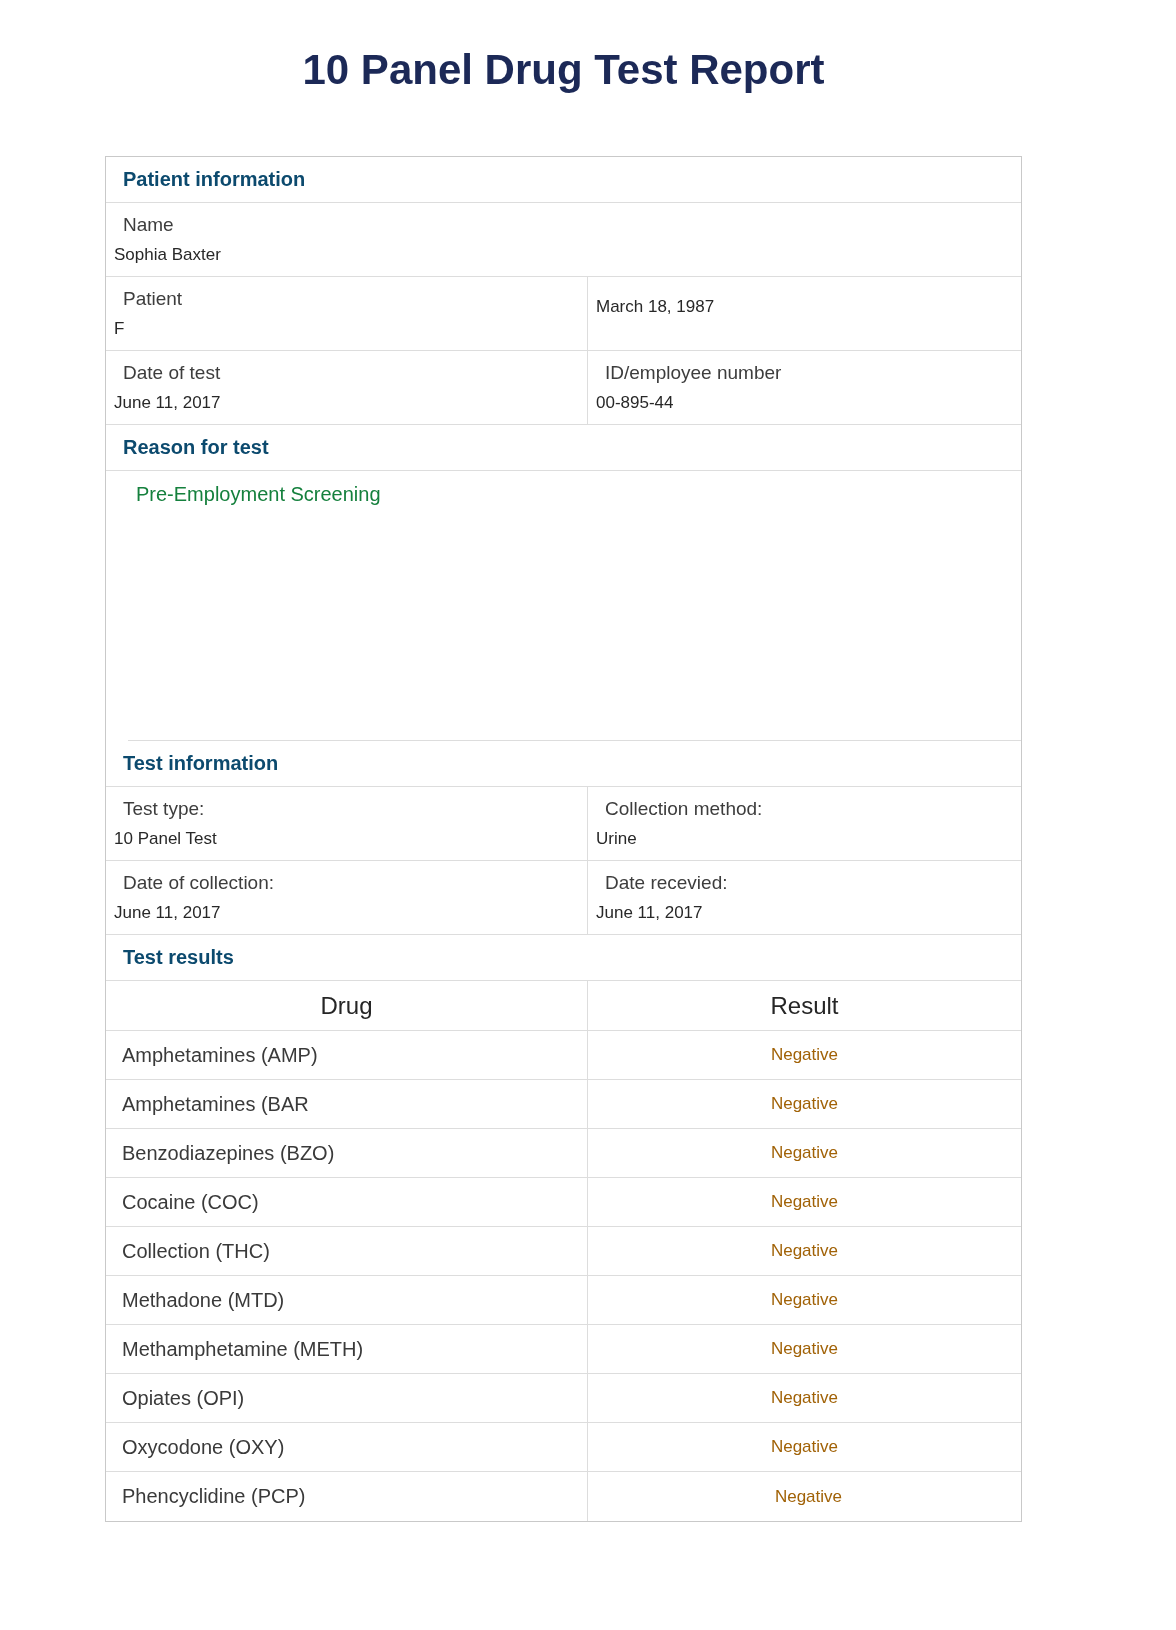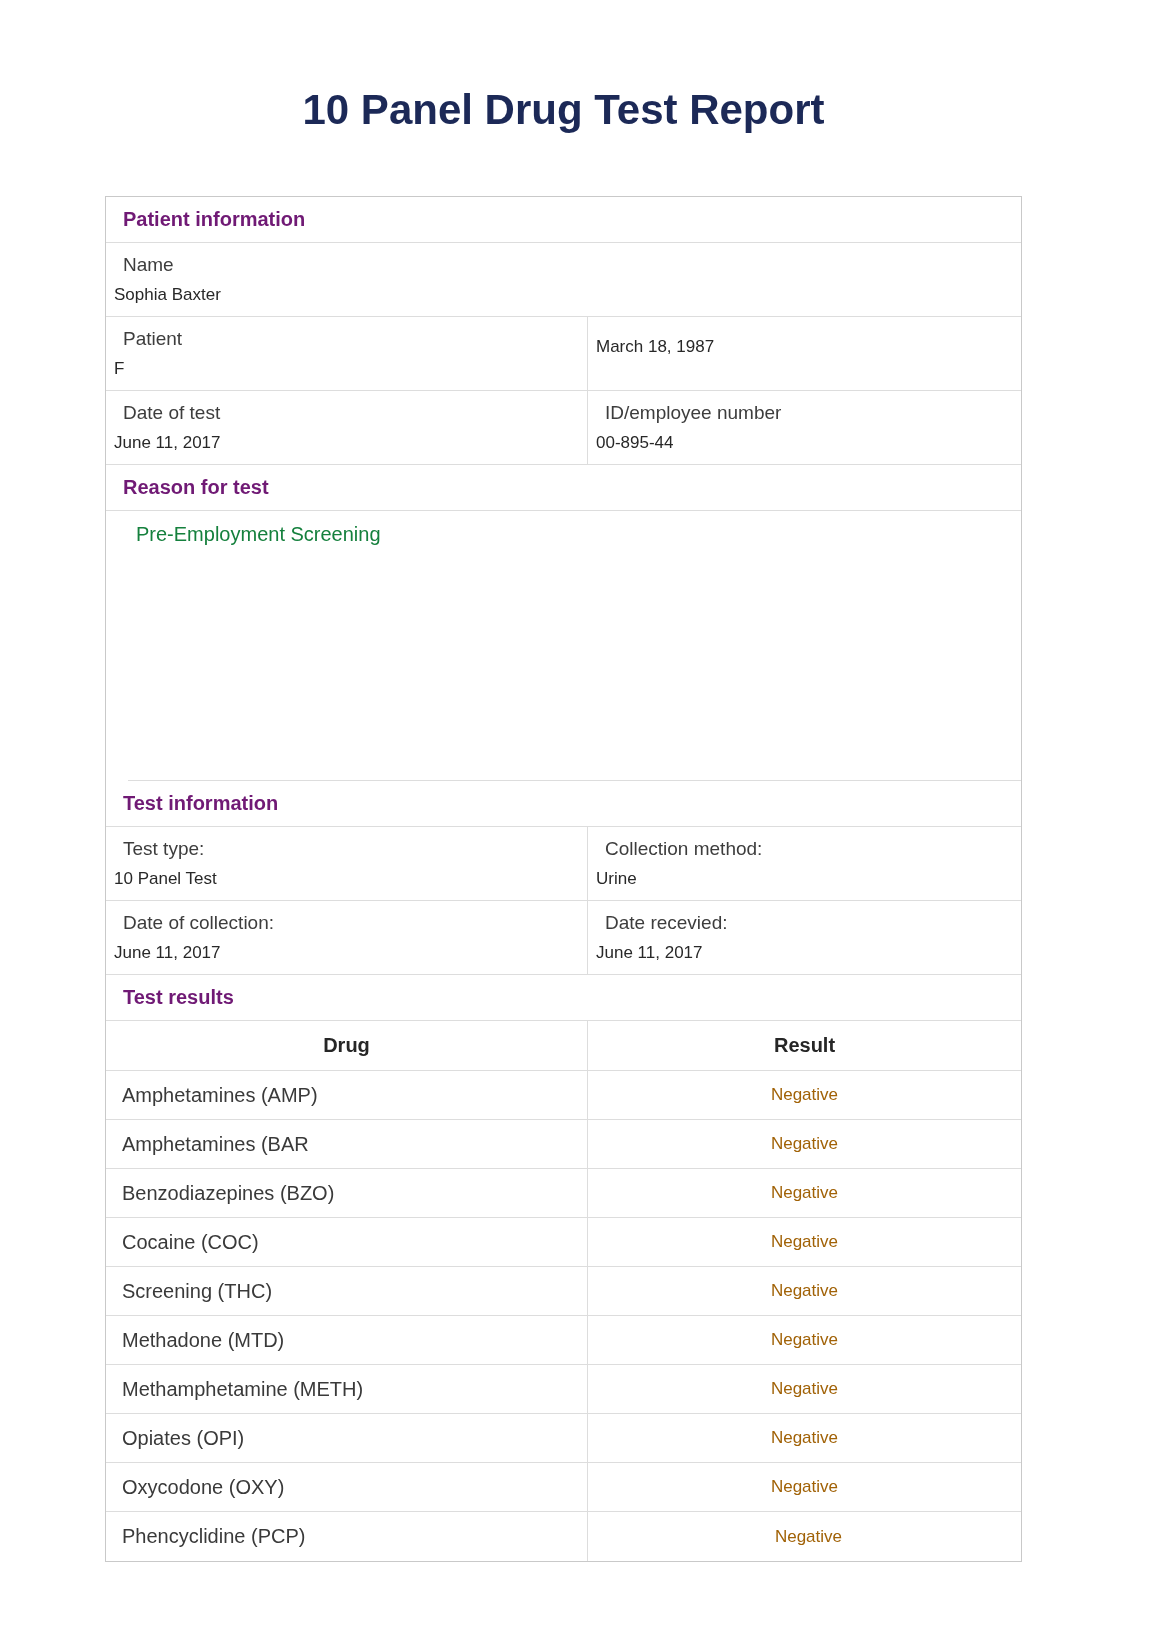--- a/index.html
+++ b/index.html
@@ -10,21 +10,21 @@
   body {
     width: 1176px;
     height: 1630px;
     font-family: "Liberation Sans", sans-serif;
     -webkit-font-smoothing: antialiased;
   }
   .page {
     box-sizing: border-box;
     width: 1068px;
     height: 1630px;
-    padding-top: 88px;
+    padding-top: 48px;
   }
   .title {
     width: 917px;
     margin: 0 0 64px 105px;
     text-align: center;
     font-size: 42px;
     line-height: 1.05;
     font-weight: bold;
     color: #1c2957;
   }
@@ -43,21 +43,21 @@
     border-bottom: none;
     gap: 8px;
   }
   .sec-header {
     height: 46px;
     display: flex;
     align-items: center;
     padding-left: 17px;
     font-size: 20px;
     font-weight: bold;
-    color: #701a75;
+    color: #0c4a6e;
   }
   .fields {
     display: flex;
     height: 74px;
   }
   .cell {
     box-sizing: border-box;
     padding-top: 11px;
     flex: 1;
   }
@@ -80,22 +80,22 @@
   .reason-body {
     height: 270px;
     padding: 12px 8px;
     font-size: 20px;
     color: #15803d;
     margin-left: 22px;
   }
   .results-head {
     display: flex;
     height: 50px;
-    font-size: 20px;
-    font-weight: bold;
+    font-size: 24px;
+    font-weight: normal;
     color: #262626;
   }
   .results-head .drug-col,
   .results-head .result-col {
     display: flex;
     align-items: center;
     justify-content: center;
     box-sizing: border-box;
   }
   .results-head .drug-col {
@@ -220,21 +220,21 @@
     </div>
     <div class="result-row">
       <div class="drug-col">Benzodiazepines (BZO)</div>
       <div class="result-col">Negative</div>
     </div>
     <div class="result-row">
       <div class="drug-col">Cocaine (COC)</div>
       <div class="result-col">Negative</div>
     </div>
     <div class="result-row">
-      <div class="drug-col">Screening (THC)</div>
+      <div class="drug-col">Collection (THC)</div>
       <div class="result-col">Negative</div>
     </div>
     <div class="result-row">
       <div class="drug-col">Methadone (MTD)</div>
       <div class="result-col">Negative</div>
     </div>
     <div class="result-row">
       <div class="drug-col">Methamphetamine (METH)</div>
       <div class="result-col">Negative</div>
     </div>

